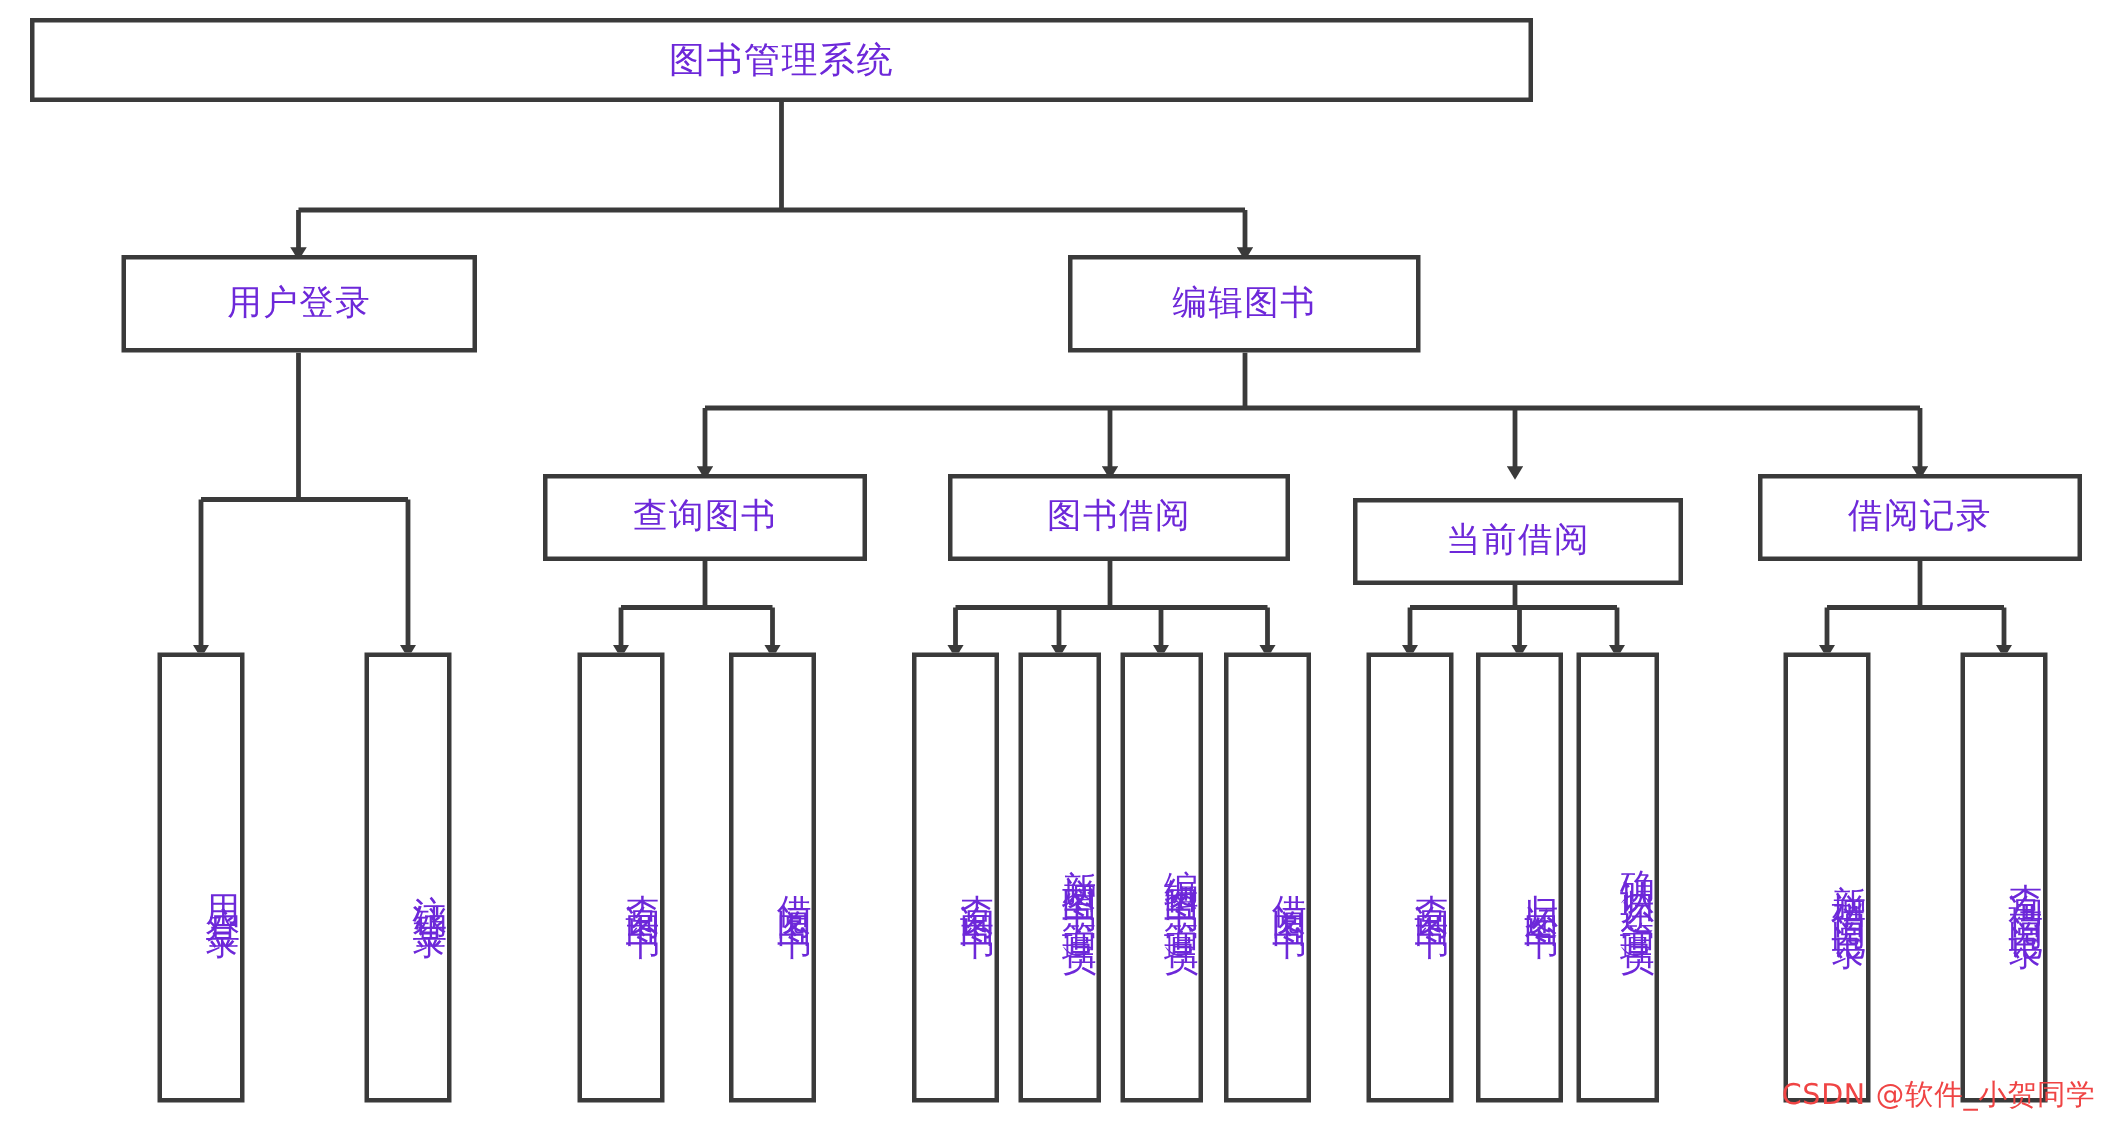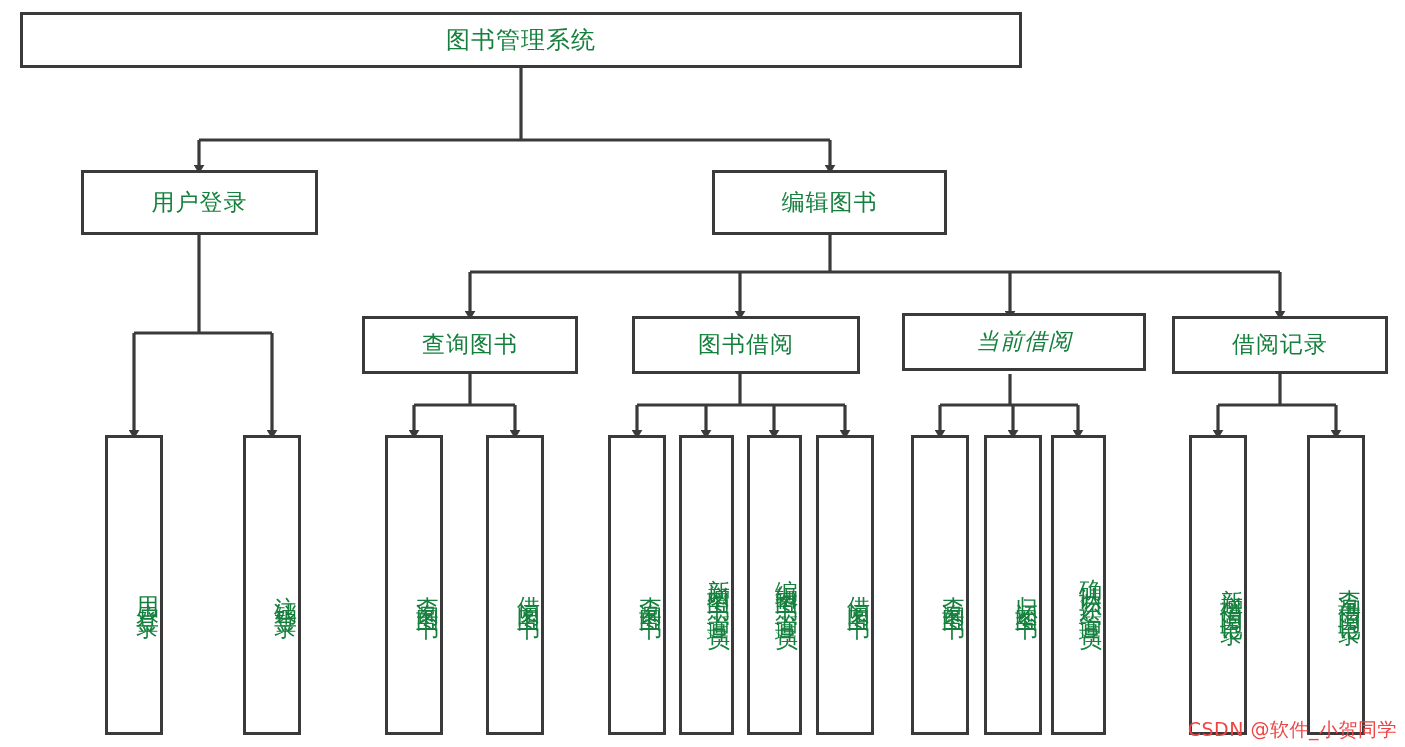--- a/index.html
+++ b/index.html
@@ -18,21 +18,21 @@
     left: 0; top: 0;
     width: 1405px; height: 747px;
   }
   .node {
     position: absolute;
     background: #ffffff;
     border: 3px solid #3a3a3a;
     display: flex;
     align-items: center;
     justify-content: center;
-    color: #15803d;
+    color: #6d28d9;
   }
   .node.horiz {
     font-size: 23px;
     letter-spacing: 1px;
     line-height: 1.2;
   }
   .node.title {
     font-size: 24px;
   }
   .node.vert {
@@ -120,21 +120,21 @@
     </g>
   </svg>
 
   <div class="node horiz title" id="node-root" style="left: 20px; top: 12px; width: 1002px; height: 56px;">图书管理系统</div>
 
   <div class="node horiz" id="node-user-login" style="left: 81px; top: 170px; width: 237px; height: 65px;">用户登录</div>
   <div class="node horiz" id="node-book-manage" style="left: 712px; top: 170px; width: 235px; height: 65px;">编辑图书</div>
 
   <div class="node horiz" id="node-new-book-rec" style="left: 362px; top: 316px; width: 216px; height: 58px;">查询图书</div>
   <div class="node horiz" id="node-book-borrow" style="left: 632px; top: 316px; width: 228px; height: 58px; text-align: center;">图书借阅</div>
-  <div class="node horiz" id="node-current-borrow" style="left: 902px; top: 313px; width: 244px; height: 58px; font-style: italic;">当前借阅</div>
+  <div class="node horiz" id="node-current-borrow" style="left: 902px; top: 332px; width: 220px; height: 58px;">当前借阅</div>
   <div class="node horiz" id="node-borrow-record" style="left: 1172px; top: 316px; width: 216px; height: 58px; text-align: right;">借阅记录</div>
 
   <div class="node vert" style="left: 105px; top: 435px; width: 58px; height: 300px;">用户登录</div>
   <div class="node vert" style="left: 243px; top: 435px; width: 58px; height: 300px;">注销登录</div>
   <div class="node vert" style="left: 385px; top: 435px; width: 58px; height: 300px;">查询图书</div>
   <div class="node vert" style="left: 486px; top: 435px; width: 58px; height: 300px;">借阅图书</div>
   <div class="node vert" style="left: 608px; top: 435px; width: 58px; height: 300px;">查询图书</div>
   <div class="node vert" style="left: 679px; top: 435px; width: 55px; height: 300px;">新增图书（管理员）</div>
   <div class="node vert" style="left: 747px; top: 435px; width: 55px; height: 300px;">编辑图书（管理员）</div>
   <div class="node vert" style="left: 816px; top: 435px; width: 58px; height: 300px;">借阅图书</div>

